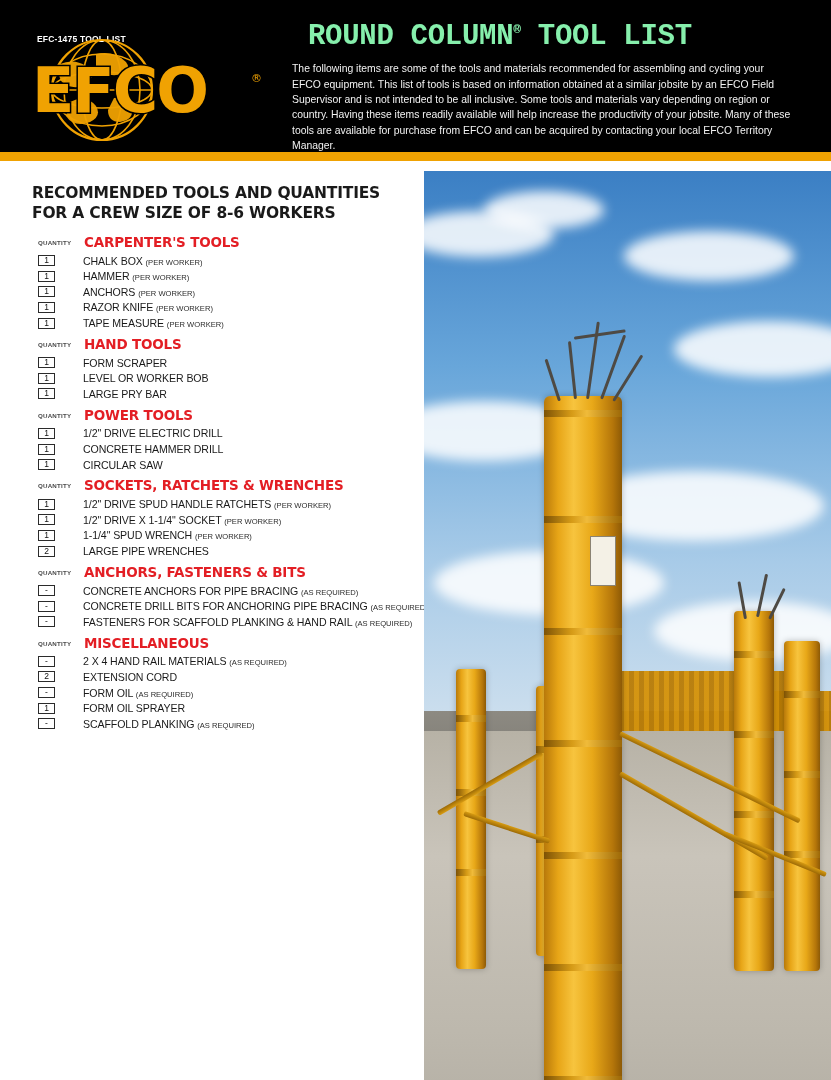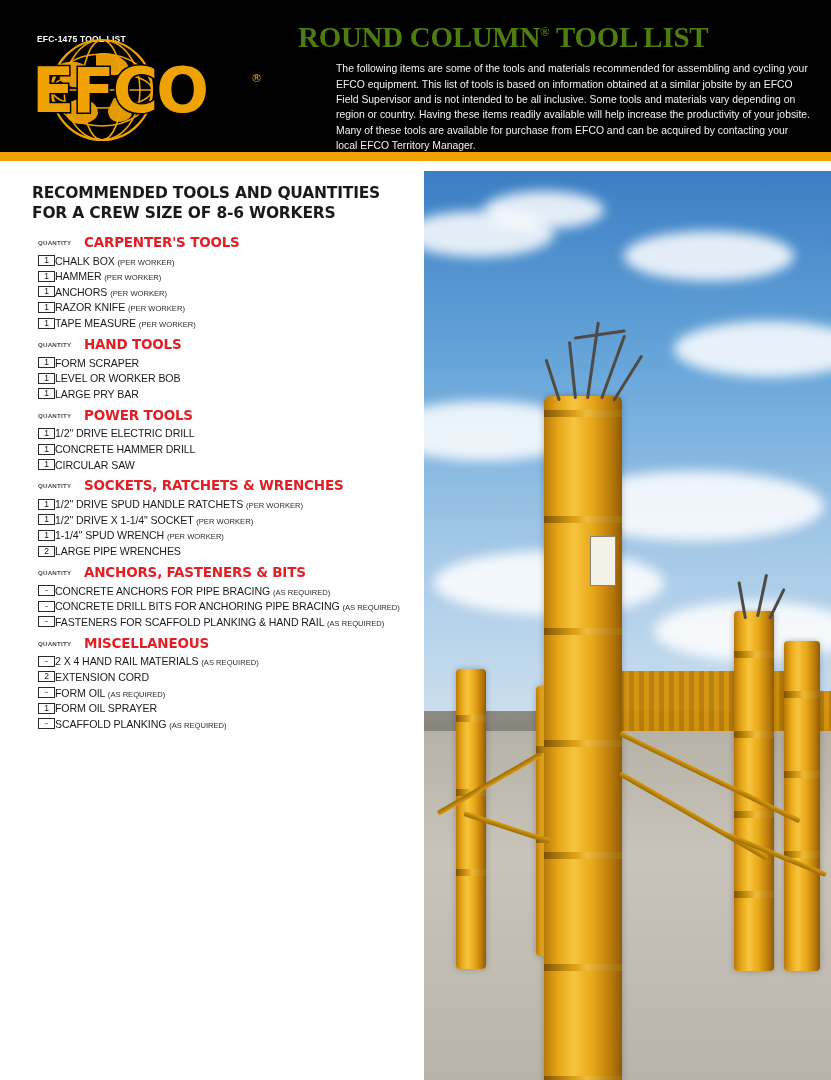--- a/index.html
+++ b/index.html
@@ -42,40 +42,39 @@
   }
   .logo-wrap svg { display: block; }
 
   .header-right {
     position: absolute;
     left: 292px;
     top: 22px;
     width: 520px;
   }
   .header-title {
-    font-family: Liberation Serif, serif;
+    font-family: Liberation Mono, monospace;
     font-size: 29px;
     font-weight: bold;
-    color: #4d7c0f;
+    color: #86efac;
     letter-spacing: -0.3px;
     line-height: 1.05;
-    margin: 0 0 9px 6px;
+    margin: 0 0 9px 16px;
     white-space: nowrap;
   }
   .header-title .reg {
     font-size: 13px;
     vertical-align: super;
     font-weight: bold;
   }
   .header-body {
     font-size: 10.4px;
     line-height: 1.47;
     color: #f2f2f2;
     max-width: 500px;
-    margin-left: 44px;
   }
 
   
   .gold-bar {
     width: 831px;
     height: 9px;
     background: #F0A202;
   }
 
   
@@ -156,20 +155,21 @@
     box-sizing: border-box;
     font-size: 8.5px;
     line-height: 9.5px;
     text-align: center;
     color: #111;
     font-family: "Liberation Sans", sans-serif;
     margin-left: 6px;
     flex: 0 0 auto;
   }
   .item-text {
+    margin-left: 28px;
     font-size: 10.6px;
     color: #1a1a1a;
     letter-spacing: -0.1px;
     white-space: nowrap;
   }
   .item-text .note {
     font-size: 7.6px;
     color: #2b2b2b;
     letter-spacing: 0;
   }

